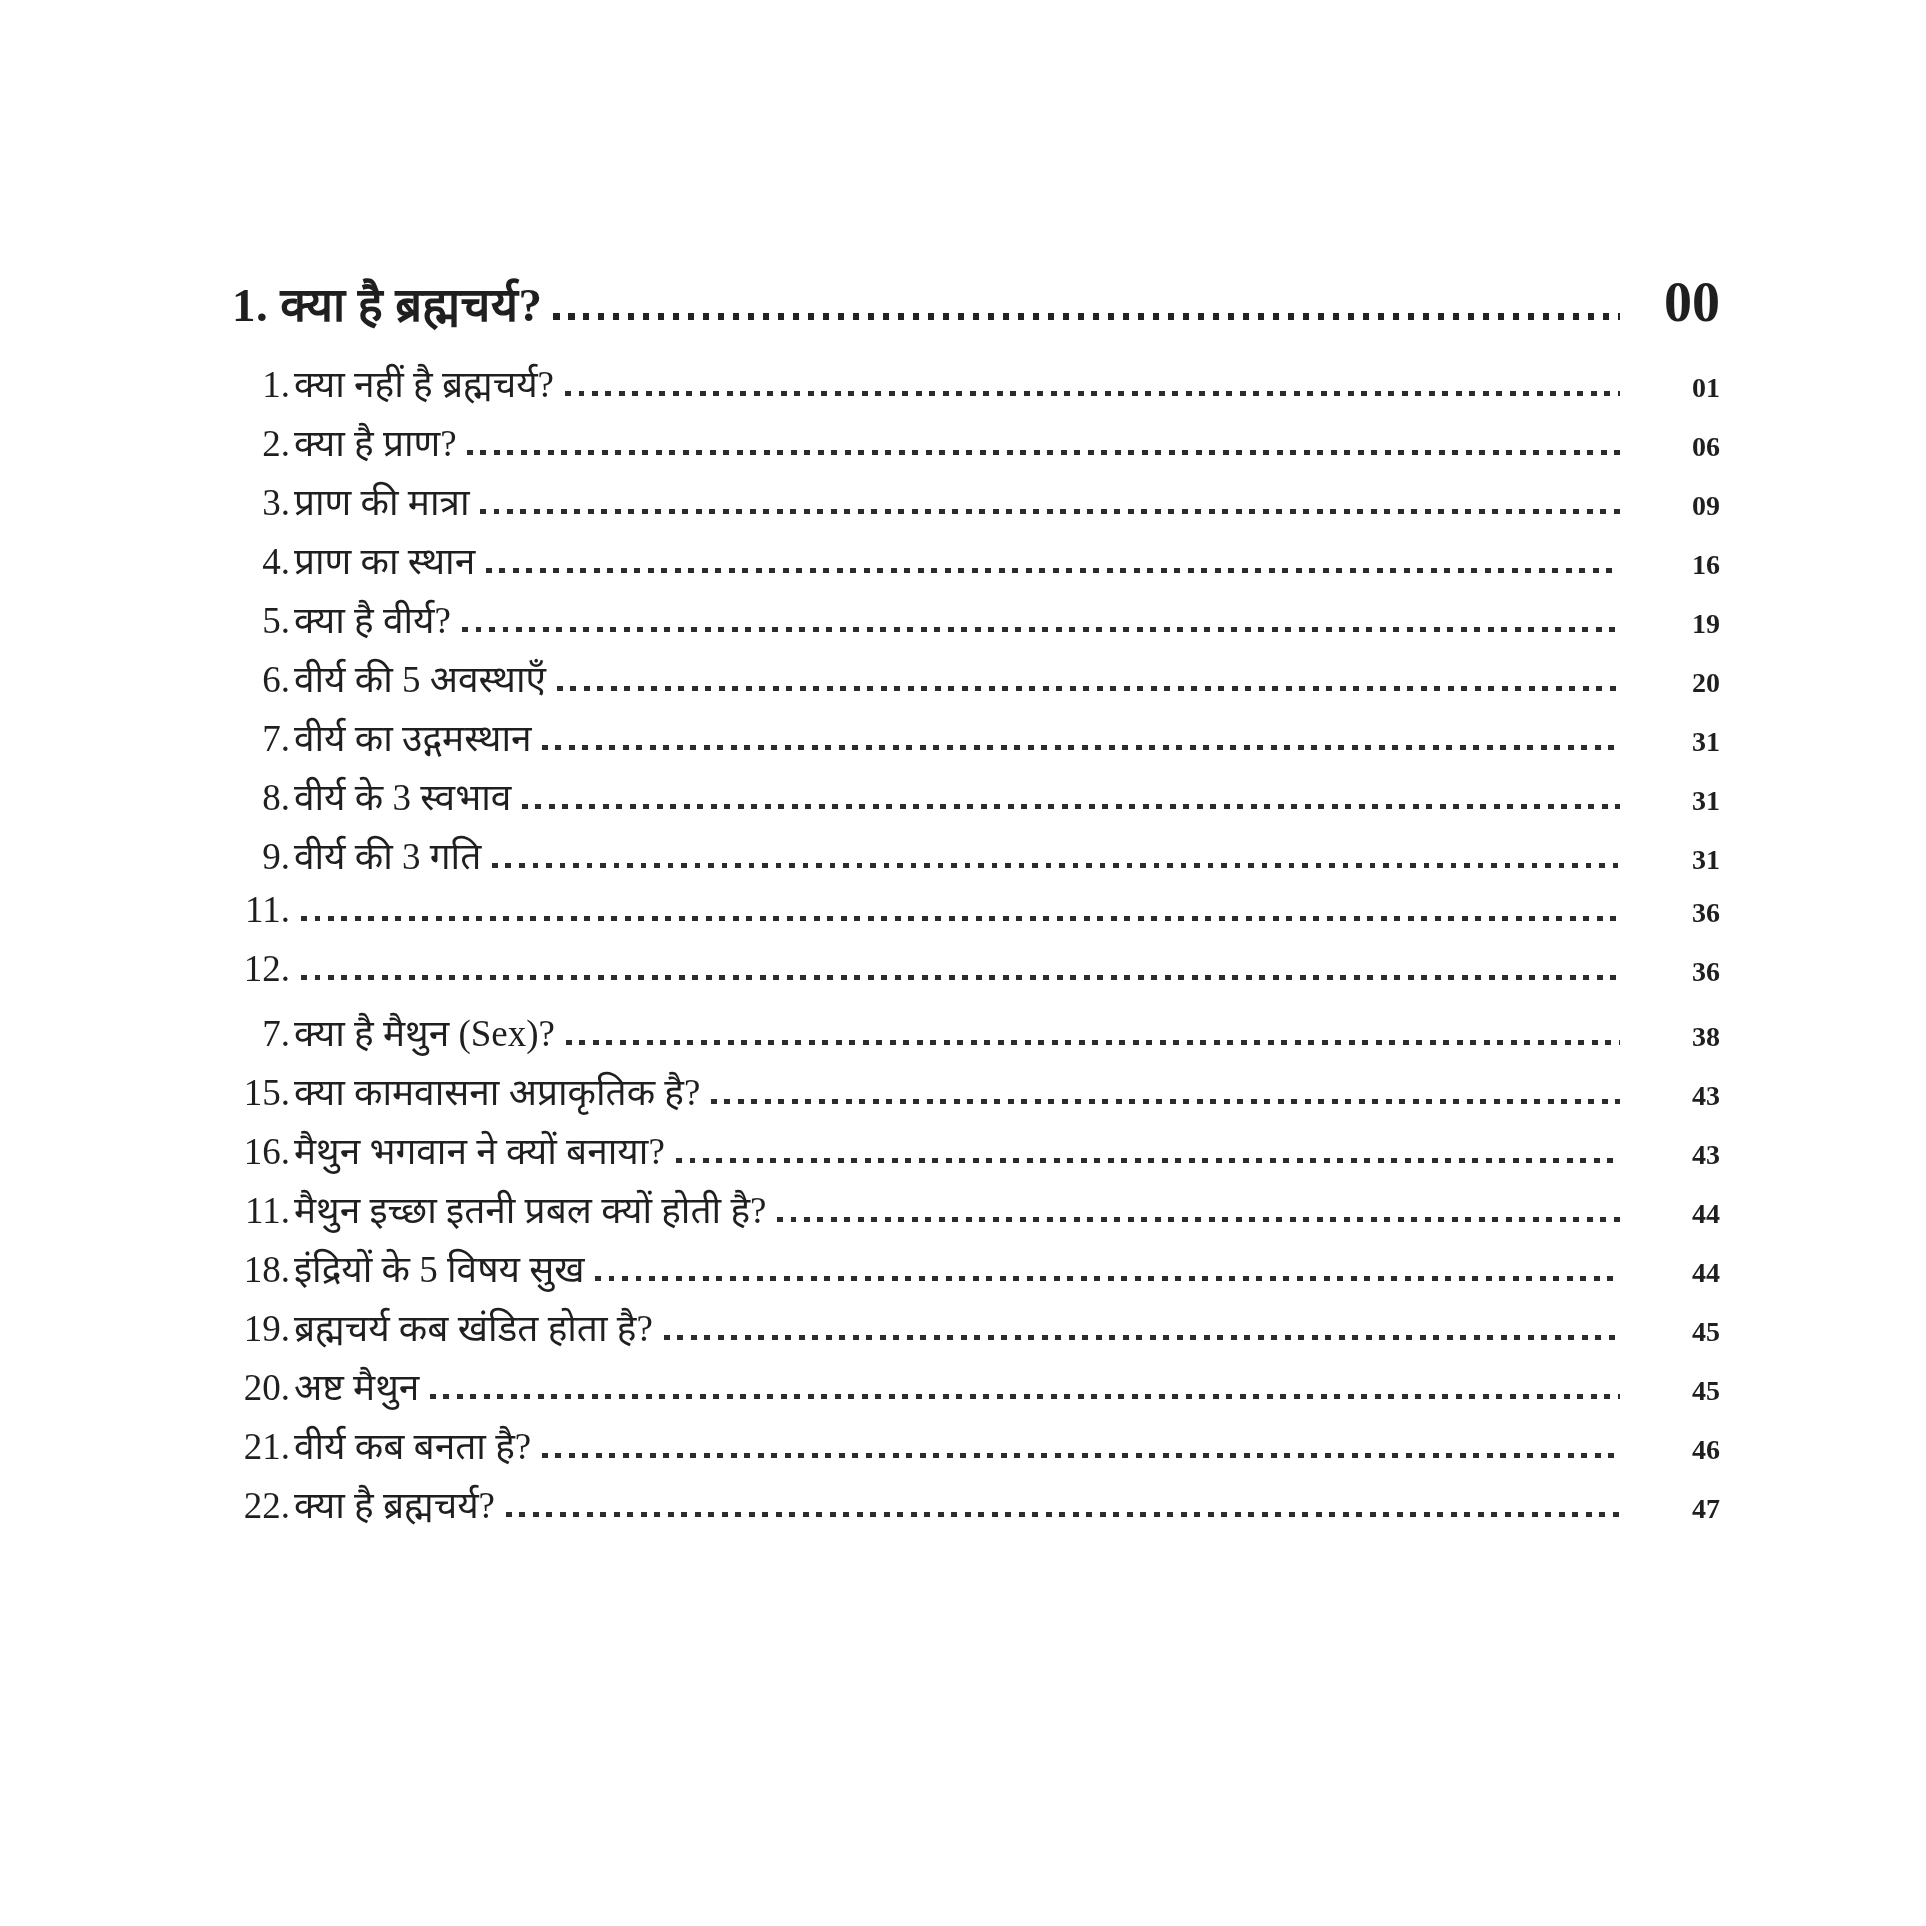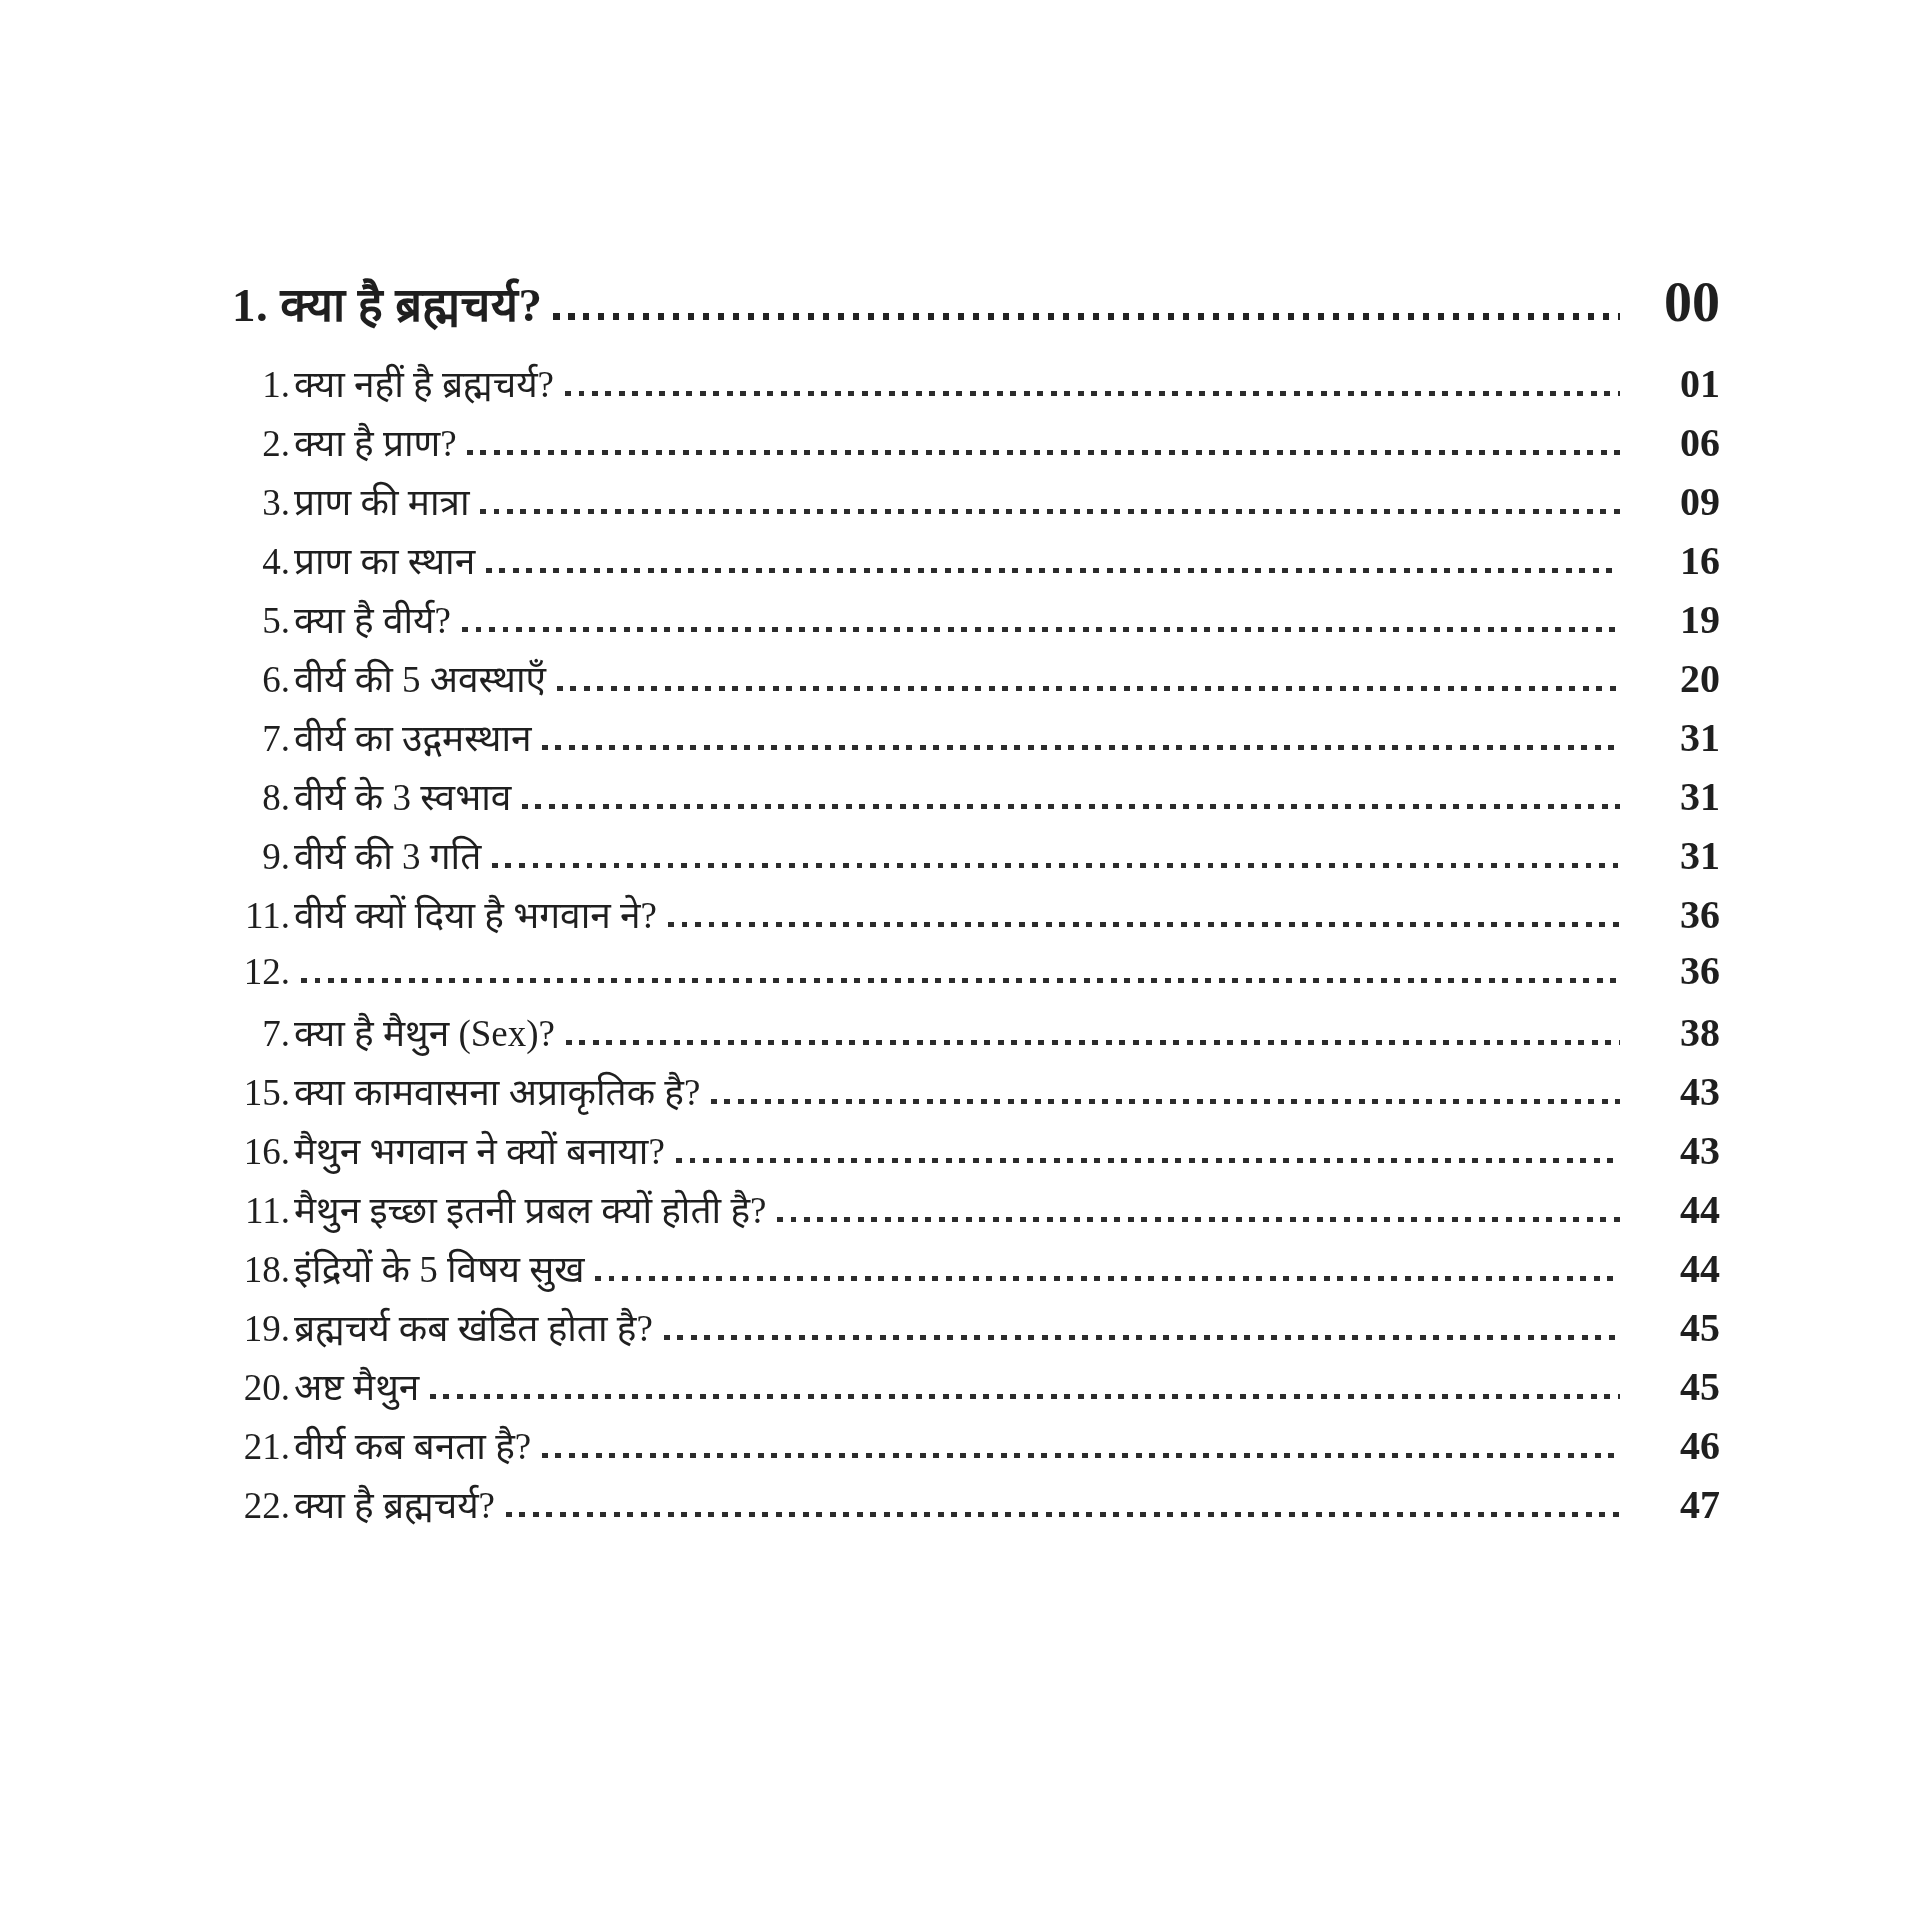--- a/index.html
+++ b/index.html
@@ -68,21 +68,21 @@
     height: 5px;
     background: repeating-linear-gradient(90deg, #2c2c2c 0 5.8px, transparent 5.8px 13.5px);
   }
   .title-row .leader::after {
     height: 6.2px;
     background: repeating-linear-gradient(90deg, #222222 0 6.5px, transparent 6.5px 15px);
   }
   .page-num {
     flex: 0 0 83px;
     text-align: right;
-    font-size: 40px;
+    font-size: 28px;
     font-weight: 700;
   }
 </style>
 </head>
 <body>
 
 <div class="page">
   <div class="toc">
 
     <div class="row title-row">
@@ -141,21 +141,20 @@
     <span class="page-num">31</span>
   </div>
         <div class="row">
     <span class="num">9.</span>
     <span class="label">वीर्य की 3 गति</span>
     <div class="leader"></div>
     <span class="page-num">31</span>
   </div>
         <div class="row">
     <span class="num">11.</span>
-    <span class="label">वीर्य क्यों दिया है भगवान ने?</span>
     <div class="leader"></div>
     <span class="page-num">36</span>
   </div>
         <div class="row">
     <span class="num">12.</span>
     <div class="leader"></div>
     <span class="page-num">36</span>
   </div>
         <div class="row">
     <span class="num">7.</span>

